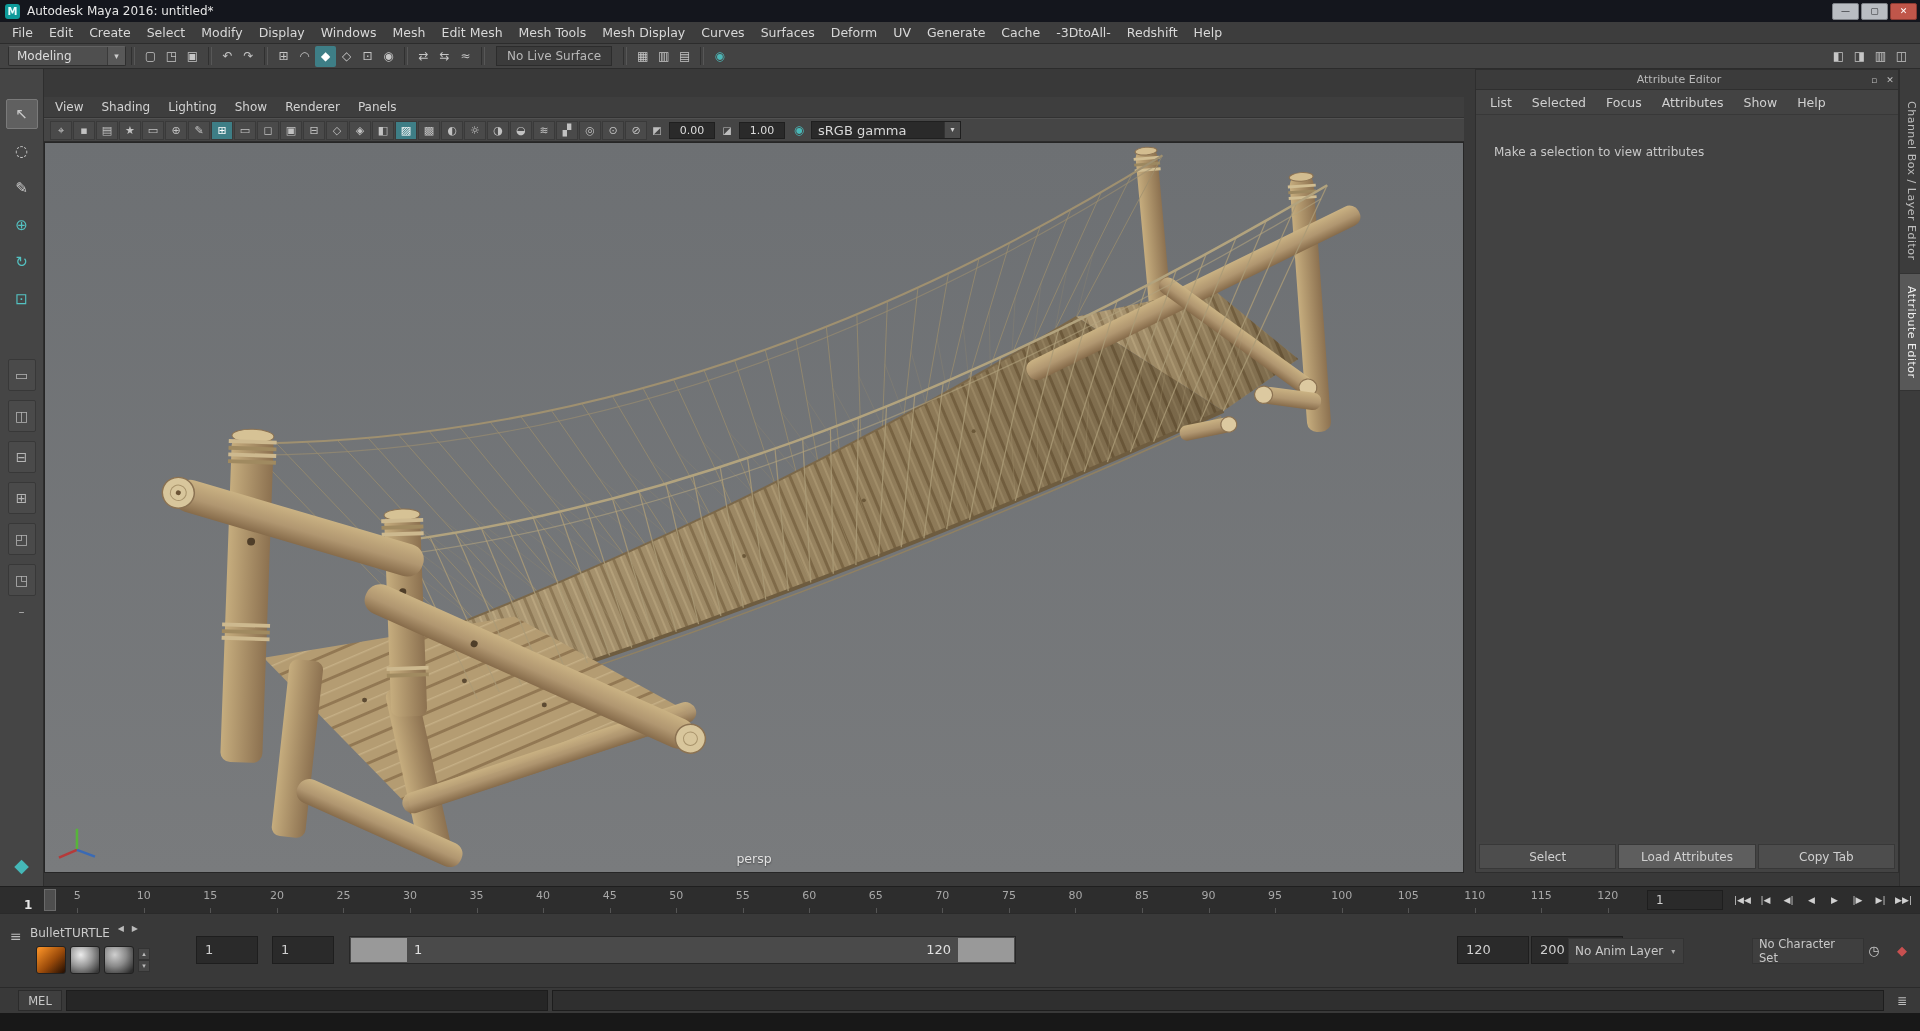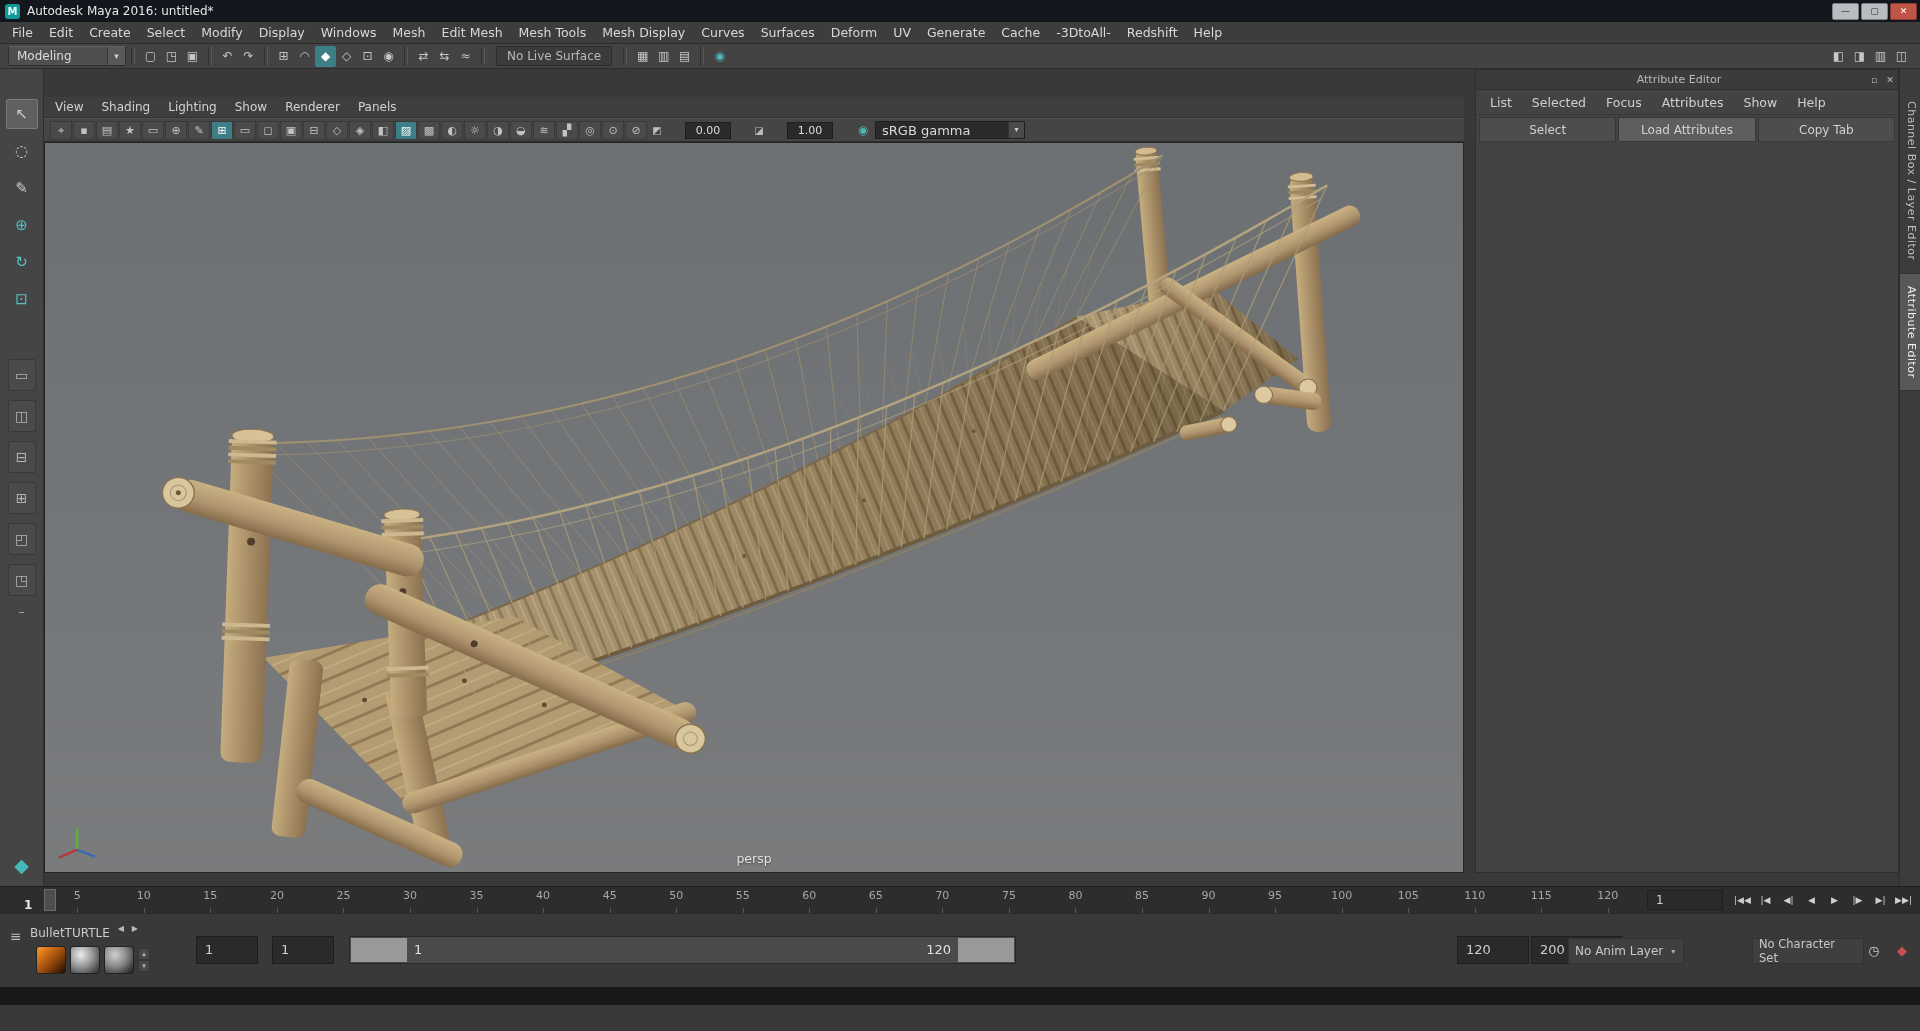--- a/index.html
+++ b/index.html
@@ -54,21 +54,21 @@
   .panel-menubar { height:21px; background:#3e3e3e; border-bottom:1px solid #323232; display:flex; padding-left:2px;margin-top:28px; }
   .panel-menubar > div { padding:0 9px; line-height:20px; font-size:12px; color:#d2d2d2; cursor:pointer; }
   .panel-toolbar { height:24px; background:#454545; border-top:1px solid #515151; border-bottom:1px solid #2c2c2c;
     display:flex; align-items:center; padding:0 6px; }
   .panel-toolbar .pt-icons { display:flex; gap:1px; }
   .pt-icons > div { width:22px; height:19px; background:#4a4a4a; border:1px solid #3a3a3a; display:flex; align-items:center; justify-content:center;
     font-size:11px; color:#c2c2c2; cursor:pointer; }
   .pt-icons > div.active { background:#3e7e86; color:#ffffff; }
   .pt-mini { width:16px; height:17px; margin:0 2px; display:flex; align-items:center; justify-content:center; font-size:10px; color:#bdbdbd; cursor:pointer; }
   .pt-field { width:46px; height:17px; background:#2a2a2a; border:1px solid #1f1f1f; color:#dddddd; font-size:11px;
-    display:flex; align-items:center; justify-content:center; margin:0 18px; }
+    display:flex; align-items:center; justify-content:center; margin:0 2px; }
   .cm-dot { width:18px; text-align:center; font-size:12px; color:#49b8b8; margin:0 3px; cursor:pointer; }
   .colorspace { width:150px; height:18px; background:#2a2a2a; border:1px solid #1f1f1f; display:flex; align-items:center; cursor:pointer; }
   .colorspace .lbl { flex:1; padding-left:6px; font-size:13px; color:#d8d8d8; }
   .colorspace .caret { width:16px; line-height:16px; text-align:center; font-size:8px; background:#4a4a4a; color:#cfcfcf; border-left:1px solid #333; }
 
   .viewport-outer { flex:1; margin-bottom:13px; position:relative; border:1px solid #262626; background:#717476; }
   .viewport-outer svg.scene { position:absolute; inset:0; width:100%; height:100%; display:block; }
   .persp-label { position:absolute; left:50%; bottom:6px; transform:translateX(-50%); font-size:12.5px; color:#e2e2e2;
     text-shadow:0 1px 2px rgba(0,0,0,0.45); }
 
@@ -586,20 +586,23 @@
         <div class="ae-hicon">✕</div>
       </div>
       <div class="ae-menus">
           <div>List</div>
           <div>Selected</div>
           <div>Focus</div>
           <div>Attributes</div>
           <div>Show</div>
           <div>Help</div>
         </div>
+      <div class="ae-body">
+        <div class="ae-message">Make a selection to view attributes</div>
+      </div>
       <div class="ae-buttons">
           <div>Select</div>
           <div class="active">Load Attributes</div>
           <div>Copy Tab</div>
         </div>
     </div>
 
     <div class="rightstrip">
         <div class="vtab">Channel Box / Layer Editor</div>
         <div class="vtab active">Attribute Editor</div>
@@ -691,15 +694,21 @@
     </div>
     <div class="flat-drop" style="left:1752px;width:112px;font-size:11.5px;">
       <span>No Character Set</span>
     </div>
     <div class="pref-icons">
         <div>◷</div>
         <div style="color: rgb(200, 80, 80);">◆</div>
       </div>
   </div>
 
+  <div class="melrow">
+    <div class="mel-label">MEL</div>
+    <div class="mel-input"></div>
+    <div class="mel-response"></div>
+    <div class="mel-icon">≣</div>
+  </div>
 
   <div class="bottomstrip"></div>
 </div>
 
 </body></html>

